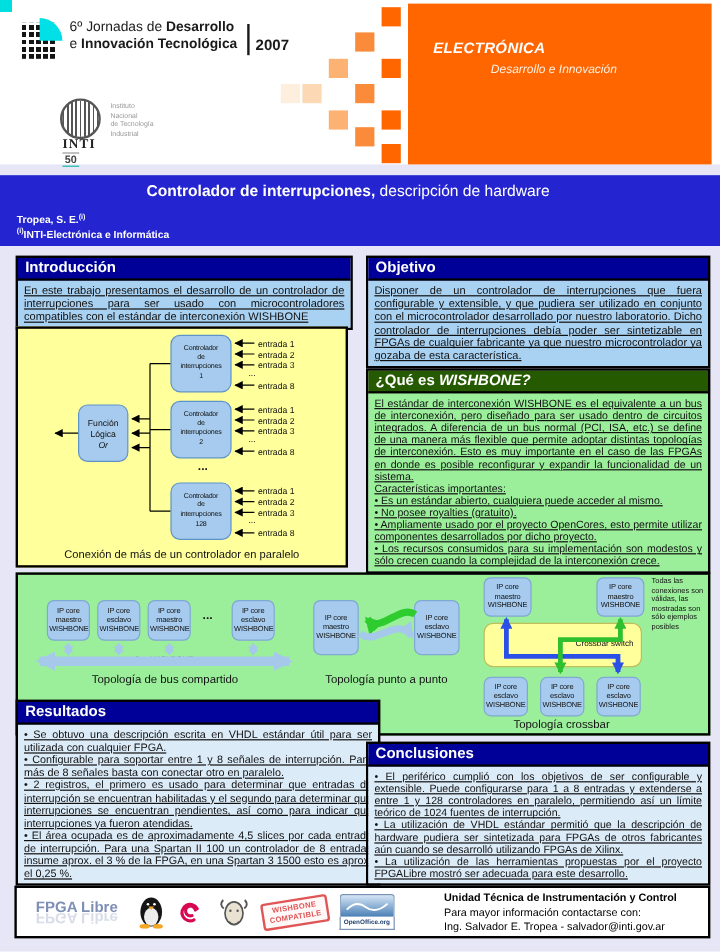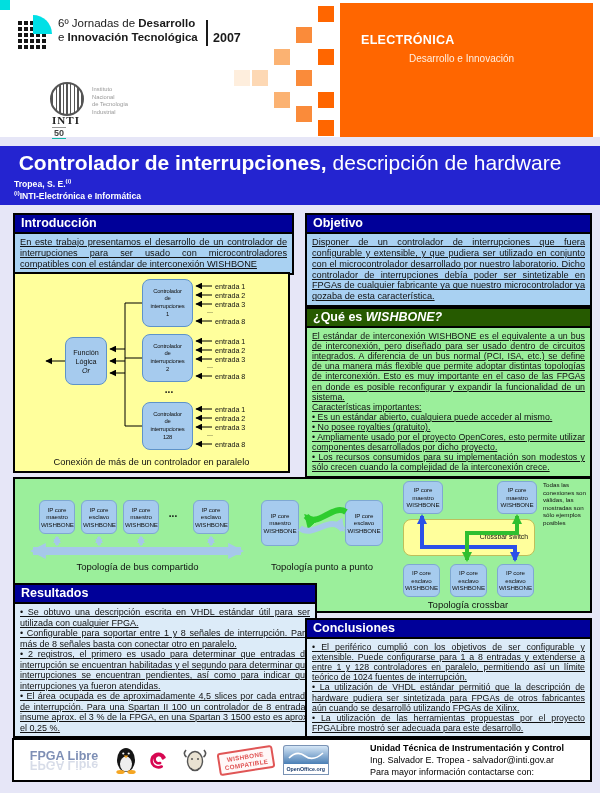--- a/index.html
+++ b/index.html
@@ -16,26 +16,26 @@
   .event-text b{font-weight:bold;}
   .vsep{position:absolute;left:206px;top:20px;width:2px;height:26px;background:#1a1a1a;}
   .year{position:absolute;left:213px;top:31px;font-size:12.5px;font-weight:bold;color:#1a1a1a;}
   .inti-circle{position:absolute;left:50px;top:82px;width:30px;height:30px;border-radius:50%;border:2px solid #555;
     background:repeating-linear-gradient(90deg,#555 0 1.5px,#fff 1.5px 3.6px);}
   .inti-acr{position:absolute;left:44px;top:114px;width:44px;text-align:center;font-family:"Liberation Serif",serif;font-weight:bold;font-size:11px;letter-spacing:1px;color:#222;}
   .inti-50{position:absolute;left:52px;top:127px;font-size:9px;font-weight:bold;color:#444;border-top:1px solid #999;border-bottom:1px solid #14b8a6;padding:0 2px;}
   .inti-name{position:absolute;left:92px;top:86px;font-size:5.8px;line-height:7.6px;color:#999;}
   .checker{position:absolute;left:234px;top:4px;width:104px;height:132px;}
   .checker div{position:absolute;width:16px;height:16px;}
-  .orange-box{position:absolute;left:340px;top:3px;width:253px;height:134px;background:#FF6600;}
+  .orange-box{position:absolute;left:340px;top:3px;width:253px;height:134px;background:#FF6600;font-style:italic;}
   .area-title{position:absolute;left:21px;top:30px;color:#ffffff;font-weight:bold;font-size:12.5px;letter-spacing:.3px;}
   .area-sub{position:absolute;left:21px;top:50px;color:#FFEFE0;font-size:10px;margin-left:48px;}
   
   .title-bar{position:absolute;left:0;top:146px;width:600px;height:59px;background:#2424D0;color:#fff;}
-  .main-title{position:absolute;left:0;top:5px;width:580px;text-align:center;font-size:21px;}
+  .main-title{position:absolute;left:0;top:5px;width:580px;text-align:center;font-size:13px;}
   .main-title .tb{font-weight:bold;}
   .author-line{position:absolute;left:14px;top:32px;font-size:8.6px;font-weight:bold;}
   .affil-line{position:absolute;left:14px;top:44px;font-size:8.6px;font-weight:bold;}
   sup{font-size:6px;}
   
   .box{position:absolute;border:2px solid #000;box-sizing:border-box;z-index:2;}
   .box-header{background:#000099;color:#fff;font-weight:bold;font-size:12.5px;padding:1px 6px 2px 6px;border-bottom:2px solid #000;}
   .box-header .it{font-style:italic;}
   .box-body{padding:3px 5px;font-size:9.2px;line-height:1.18;text-align:justify;color:#111;text-decoration:underline;}
   .box-body p{margin:0;}
@@ -386,18 +386,18 @@
       <div class="oo-top">
         <svg width="44" height="16" viewBox="0 0 44 16" style="position:absolute;left:0;top:1px;">
           <path d="M5,11 Q13,3 21,9 Q29,15 39,6" fill="none" stroke="#fff" stroke-width="1.6"></path>
         </svg>
       </div>
       <div class="oo-bottom">OpenOffice.org</div>
     </div>
 
     <div class="contact">
       <div class="c1">Unidad Técnica de Instrumentación y Control</div>
+      <div>Para mayor información contactarse con:</div>
       <div>Ing. Salvador E. Tropea - salvador@inti.gov.ar</div>
-      <div>Para mayor información contactarse con:</div>
     </div>
   </div>
 
 </div>
 
 </body></html>

